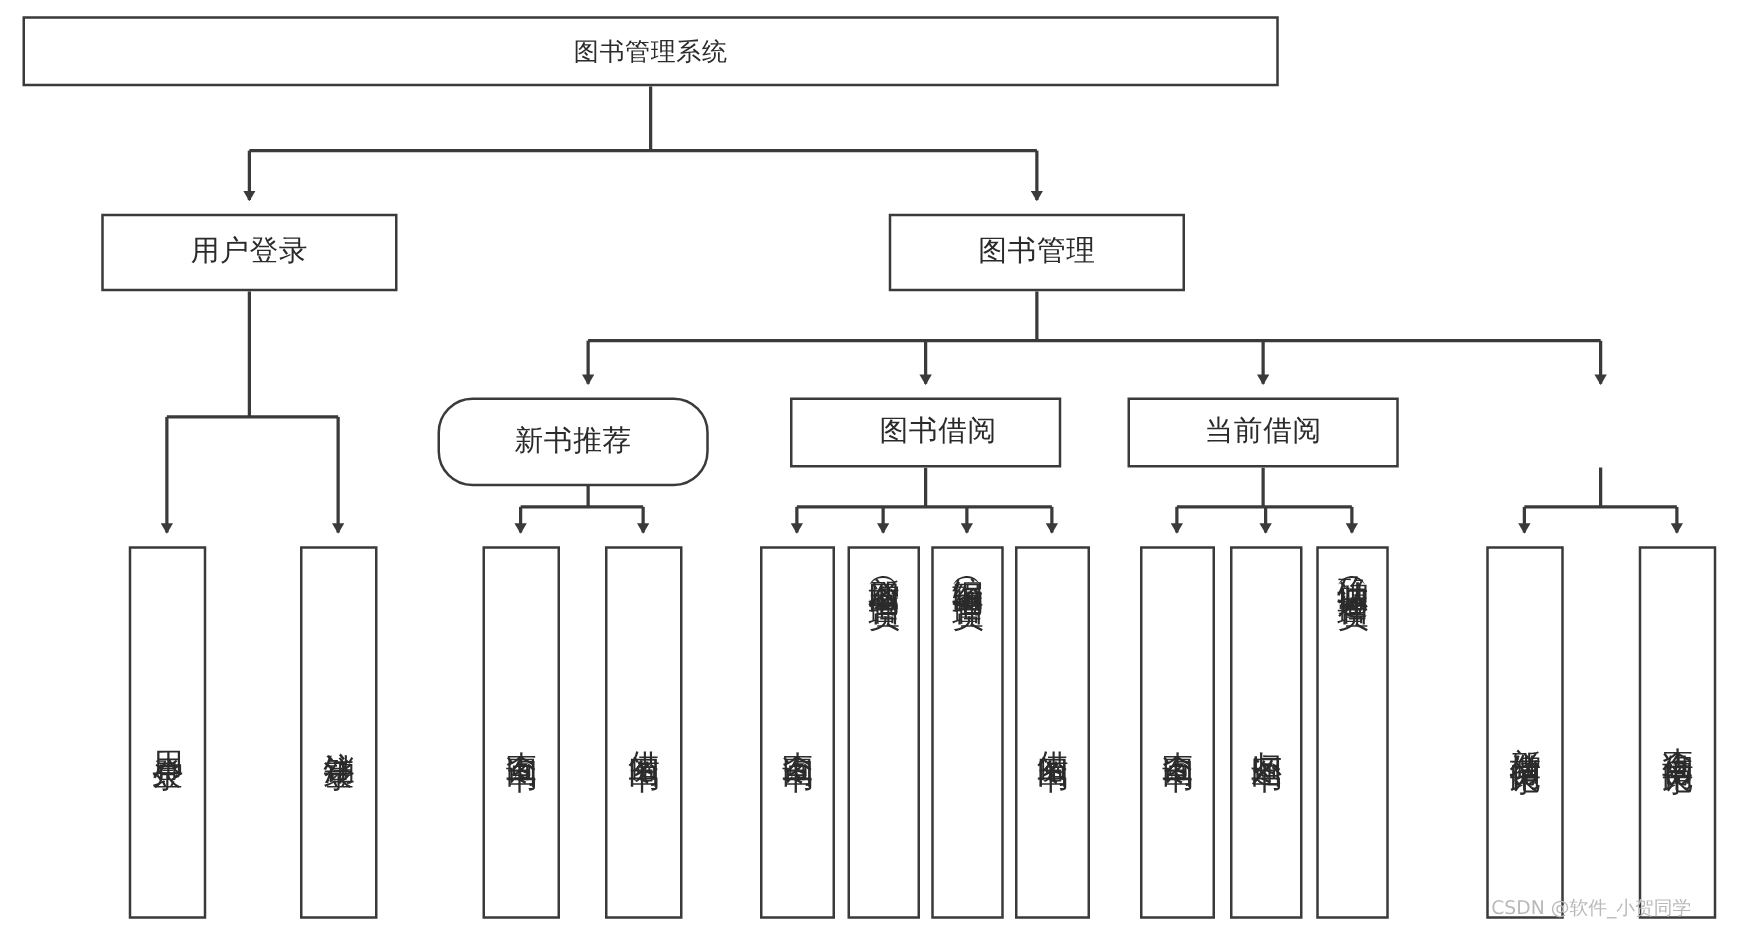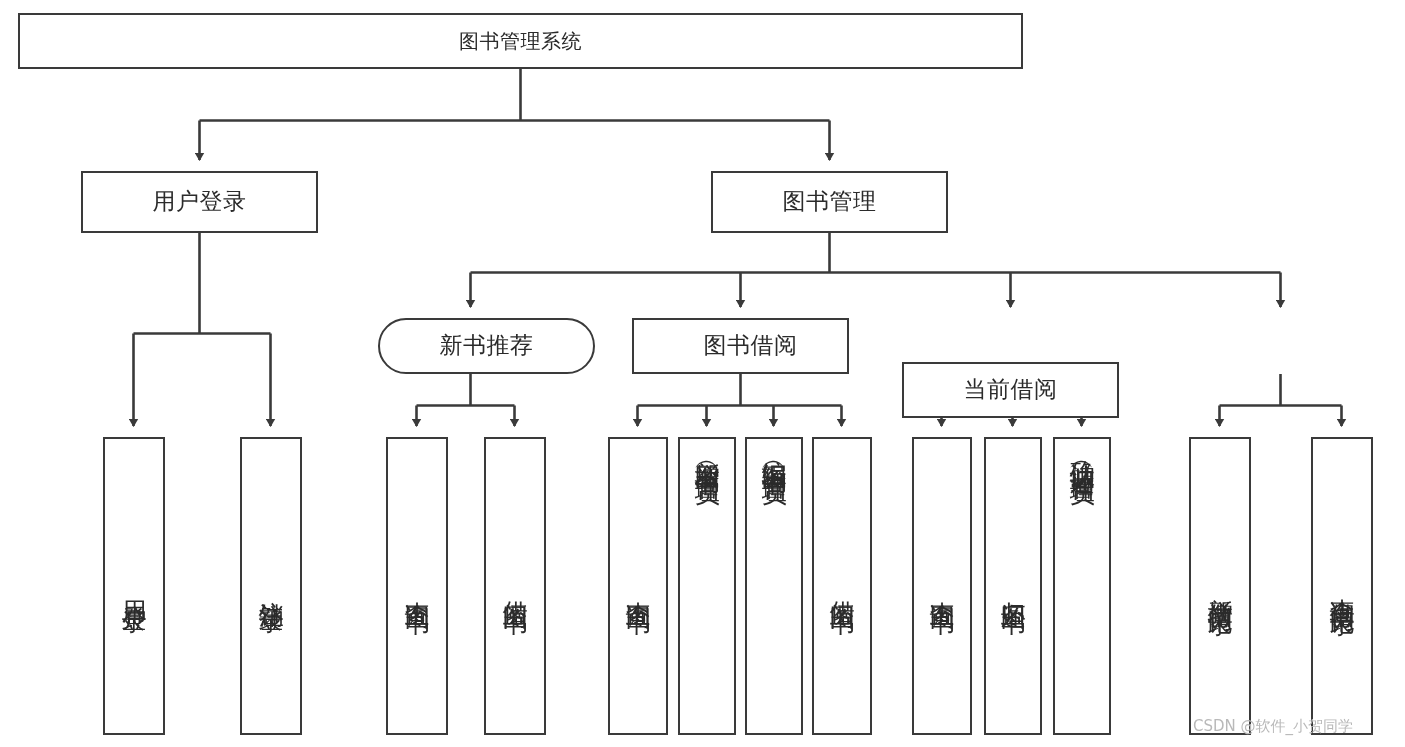--- a/index.html
+++ b/index.html
@@ -139,27 +139,27 @@
     <span class="label">图书管理系统</span>
   </div>
 
   <div class="node horiz" style="left:81px; top:171px; width:237px; height:62px;">
     <span class="label">用户登录</span>
   </div>
   <div class="node horiz" style="left:711px; top:171px; width:237px; height:62px;">
     <span class="label">图书管理</span>
   </div>
 
-  <div class="node horiz" style="left:378px; top:318px; width:217px; height:56px;border-radius:28px;">
+  <div class="node horiz" style="left:350px; top:318px; width:217px; height:71px;border-radius:28px;">
     <span class="label">新书推荐</span>
   </div>
   <div class="node horiz" style="left:632px; top:318px; width:217px; height:56px;padding-left:20px;">
     <span class="label">图书借阅</span>
   </div>
-  <div class="node horiz" style="left:902px; top:318px; width:217px; height:56px;margin-top:44px;">
+  <div class="node horiz" style="left:902px; top:318px; width:217px; height:56px;">
     <span class="label">当前借阅</span>
   </div>
 
   <div class="node vert centered" style="left:103px; top:437px; width:62px; height:298px;">
     <span class="label">用户登录</span>
   </div>
   <div class="node vert centered" style="left:240px; top:437px; width:62px; height:298px;">
     <span class="label">注销登录</span>
   </div>
 

